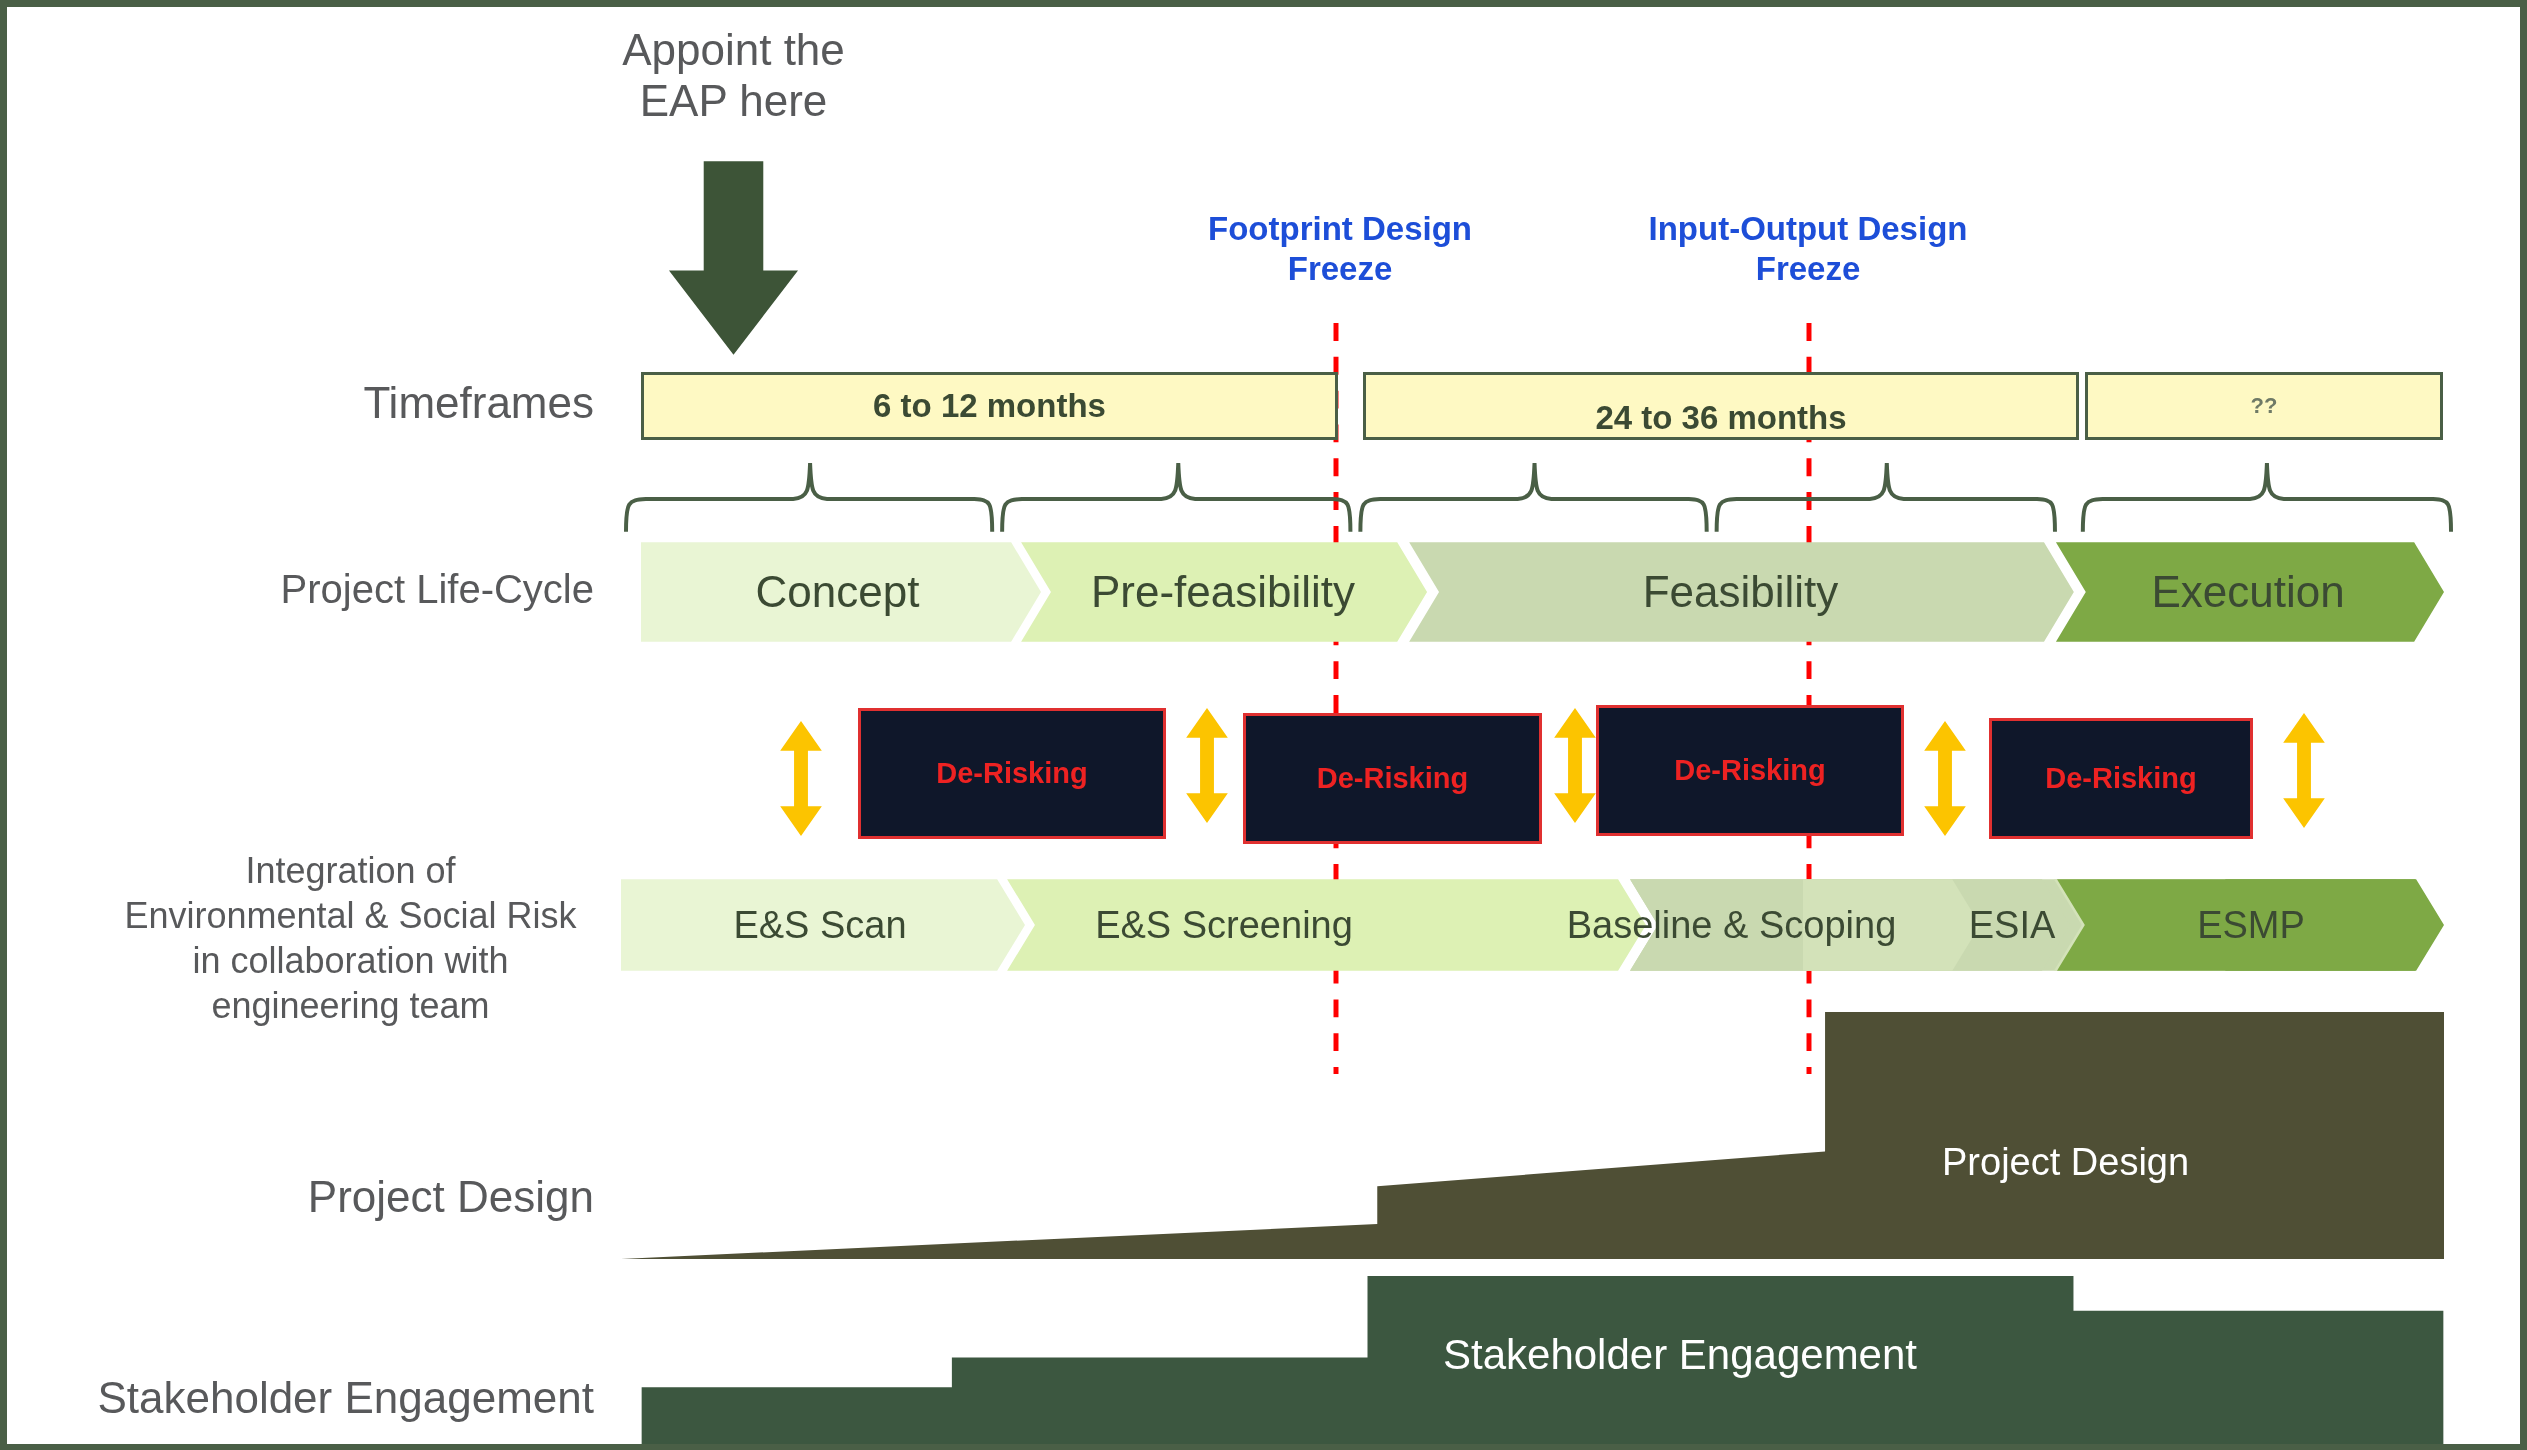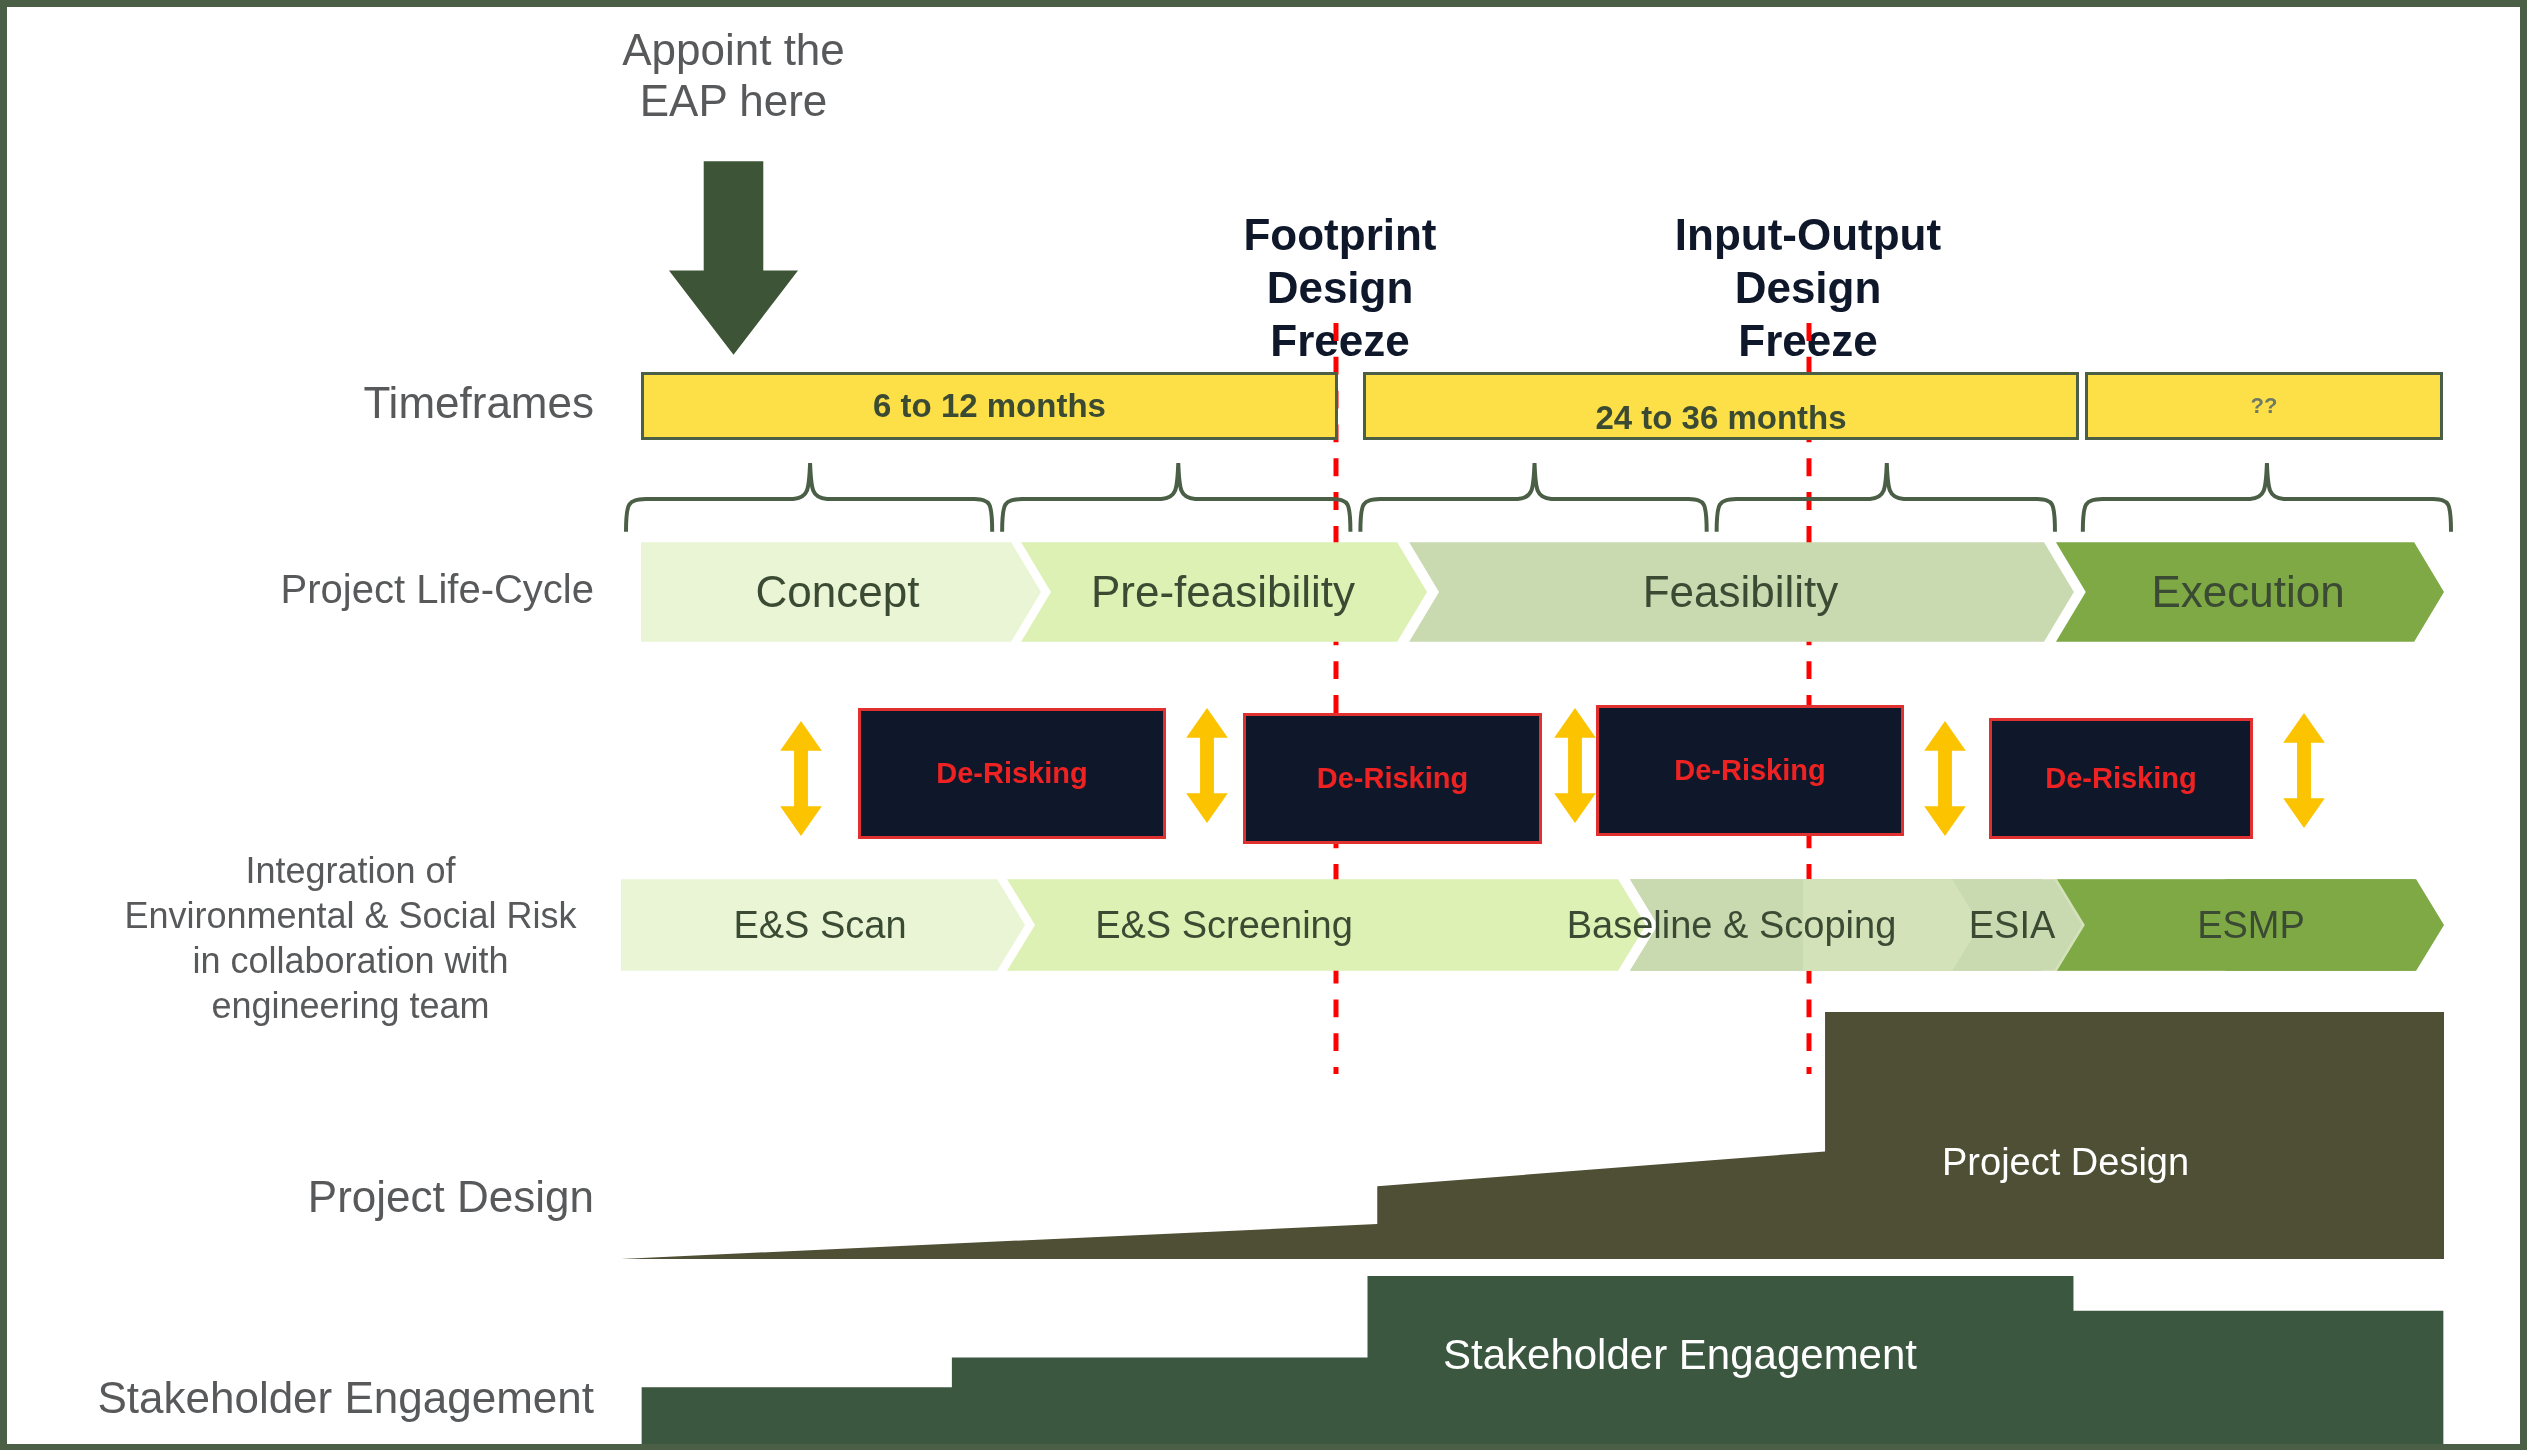--- a/index.html
+++ b/index.html
@@ -38,33 +38,33 @@
     color: #58595b;
     font-size: 44px;
     line-height: 1.15;
     text-align: center;
     white-space: pre-line;
   }
 
   
   .freeze-label {
     position: absolute;
-    color: #0f172a;
+    color: #1d4ed8;
     font-weight: bold;
-    font-size: 44px;
+    font-size: 33px;
     line-height: 1.2;
     text-align: center;
     white-space: pre-line;
   }
 
   
   .tf-box {
     position: absolute;
     border: 3px solid #4a5f46;
-    background: #fde047;
+    background: #fef9c3;
     display: flex;
     align-items: center;
     justify-content: center;
     color: #3b4a33;
     font-weight: bold;
     font-size: 33px;
     box-sizing: border-box;
   }
   .tf-box.small { font-size: 22px; color: #6f7a66; }
 

